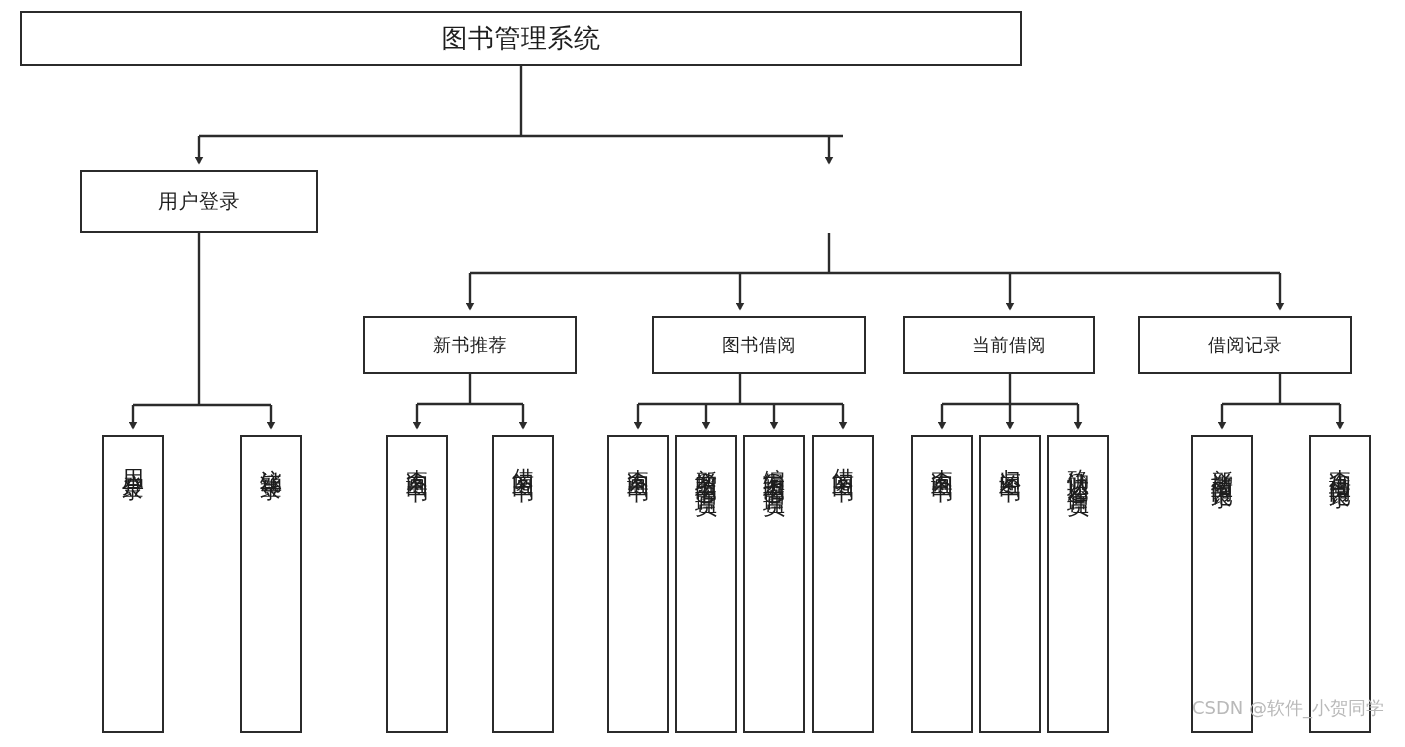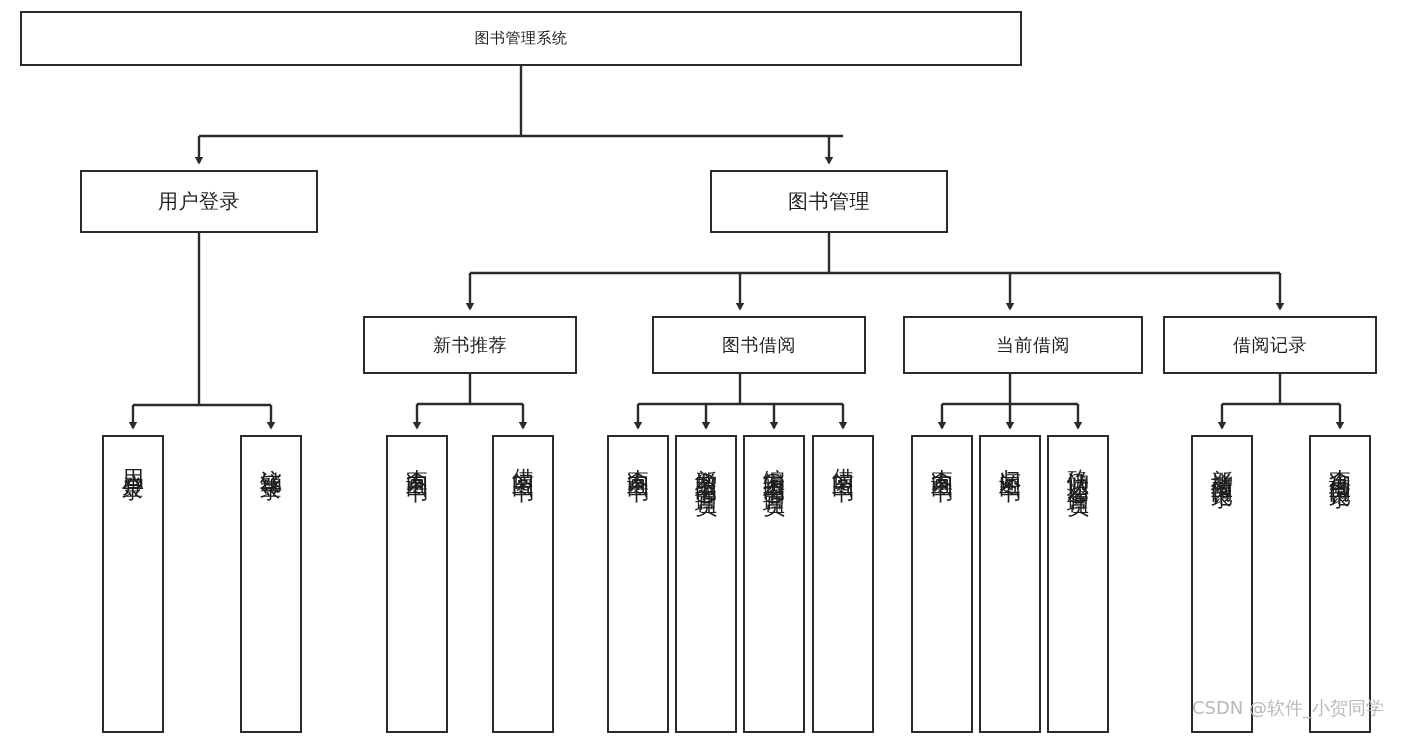--- a/index.html
+++ b/index.html
@@ -36,21 +36,21 @@
     color: #1d1d1d;
   }
   .node-label {
     font-family: "DejaVu Sans", "Liberation Sans", sans-serif;
     line-height: 1.18;
     letter-spacing: 0.5px;
     white-space: nowrap;
     text-align: center;
   }
   .level-root .node-label {
-    font-size: 15px;
+    font-size: 26px;
   }
   .level-two .node-label {
     font-size: 20px;
   }
   .level-three .node-label {
     font-size: 18px;
   }
   .leaf-box {
     align-items: flex-start;
     padding-top: 14px;
@@ -128,37 +128,34 @@
   </svg>
 
   <div class="node-box level-root" style="left:20px; top:11px; width:1002px; height:55px;">
     <span class="node-label">图书管理系统</span>
   </div>
 
   <div class="node-box level-two" style="left:80px; top:170px; width:238px; height:63px;">
     <span class="node-label">用户登录</span>
   </div>
 
-  <div class="node-box level-two" style="left:710px; top:170px; width:238px; height:63px;">
-    <span class="node-label">图书管理</span>
-  </div>
 
   <div class="node-box level-three" style="left:363px; top:316px; width:214px; height:58px;">
     <span class="node-label">新书推荐</span>
   </div>
 
   <div class="node-box level-three" style="left:633px; top:316px; width:214px; height:58px;margin-left:19px;">
     <span class="node-label">图书借阅</span>
   </div>
 
-  <div class="node-box level-three" style="left:903px; top:316px; width:240px; height:58px;padding-left:20px;">
+  <div class="node-box level-three" style="left:903px; top:316px; width:192px; height:58px;padding-left:20px;">
     <span class="node-label">当前借阅</span>
   </div>
 
-  <div class="node-box level-three" style="left:1163px; top:316px; width:214px; height:58px;">
+  <div class="node-box level-three" style="left:1138px; top:316px; width:214px; height:58px;">
     <span class="node-label">借阅记录</span>
   </div>
 
   <div class="node-box leaf-box" style="left:102px; top:435px; width:62px; height:298px;">
     <span class="node-label">用户登录</span>
   </div>
 
   <div class="node-box leaf-box" style="left:240px; top:435px; width:62px; height:298px;">
     <span class="node-label">注销登录</span>
   </div>

